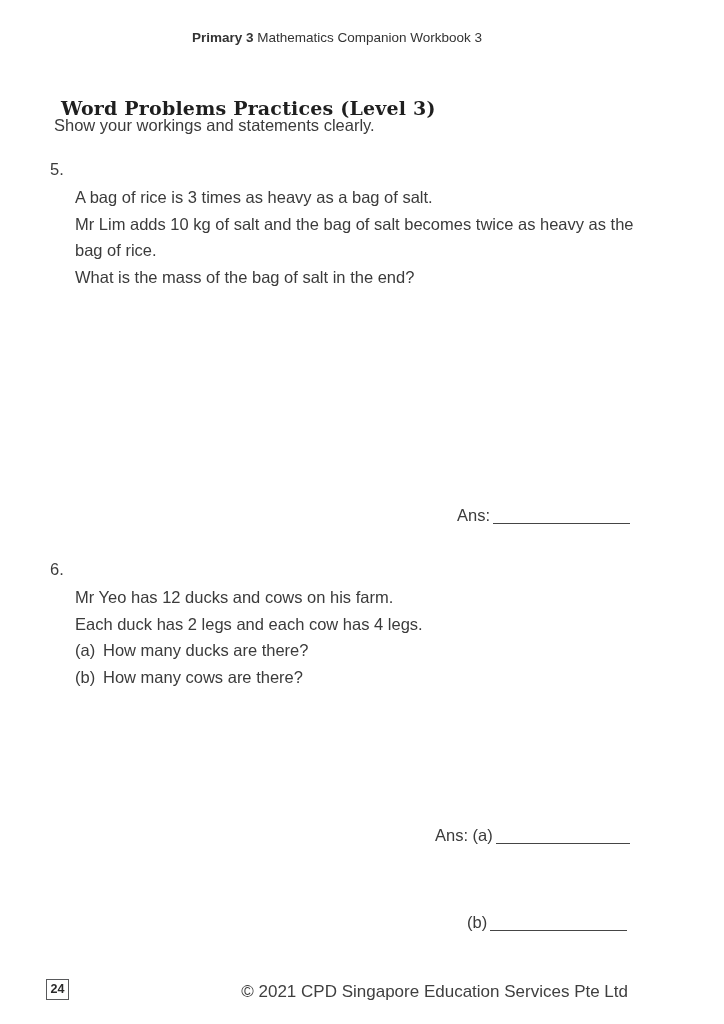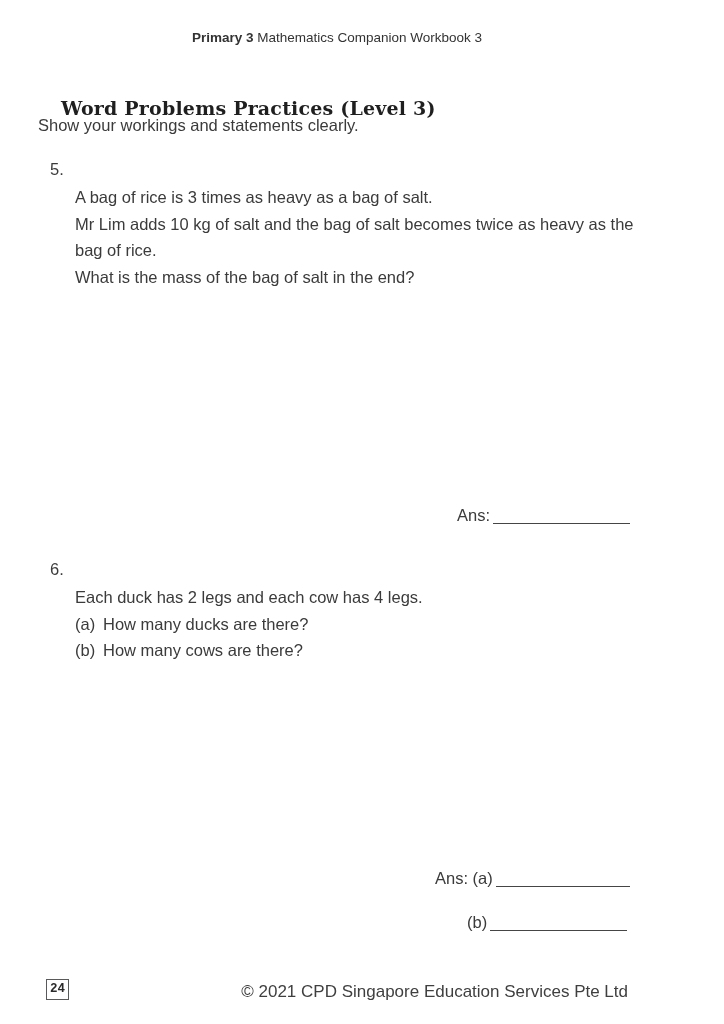--- a/index.html
+++ b/index.html
@@ -29,21 +29,21 @@
     margin: 15px;
     font-family: "DejaVu Serif", "Liberation Serif", serif;
     font-weight: 700;
     font-size: 19px;
     color: #1f1f1f;
     letter-spacing: 0.2px;
   }
   .instruction {
     position: absolute;
     top: 116px;
-    left: 38px;
+    left: 54px;
     margin: 0;
     font-size: 16.5px;
     color: #3b3b3b;
   }
   .question {
     position: absolute;
     left: 50px;
     display: flex;
     font-size: 16.5px;
     line-height: 26.5px;
@@ -55,21 +55,21 @@
   .qbody { max-width: 560px; margin-top: 28px; }
   .part { display: flex; }
   .part-label { width: 28px; flex: none; }
   .ans {
     position: absolute;
     font-size: 16.5px;
     color: #3b3b3b;
     white-space: nowrap;
   }
   .ans-q5  { top: 506px; left: 457px; }
-  .ans-q6a { top: 869px; left: 435px; }
+  .ans-q6a { top: 826px; left: 435px; }
   .ans-q6b { top: 913px; left: 467px; }
   .blank {
     display: inline-block;
     border-bottom: 1.5px solid #454545;
     transform: translateY(3px);
     margin-left: 3px;
   }
   .blank-q5  { width: 137px; }
   .blank-q6a { width: 134px; }
   .blank-q6b { width: 137px; }
@@ -78,21 +78,20 @@
     left: 46px;
     top: 979px;
     width: 21px;
     height: 19px;
     border: 1px solid #58595b;
     font-size: 12.5px;
     font-weight: bold;
     color: #2a2a2a;
     text-align: center;
     line-height: 19px;
-    font-family: Liberation Mono, monospace;
   }
   .copyright {
     position: absolute;
     top: 982px;
     right: 96px;
     font-size: 17px;
     color: #3f3f3f;
   }
 </style>
 </head>
@@ -119,20 +118,21 @@
     </div>
   </div>
 
   <div class="ans ans-q5">
     <span>Ans:</span><span class="blank blank-q5"></span>
   </div>
 
   <div class="question q6">
     <div class="qnum">6.</div>
     <div class="qbody">
+      <div>Mr Yeo has 12 ducks and cows on his farm.</div>
       <div>Each duck has 2 legs and each cow has 4 legs.</div>
       <div class="part">
         <span class="part-label">(a)</span>
         <span>How many ducks are there?</span>
       </div>
       <div class="part">
         <span class="part-label">(b)</span>
         <span>How many cows are there?</span>
       </div>
     </div>

